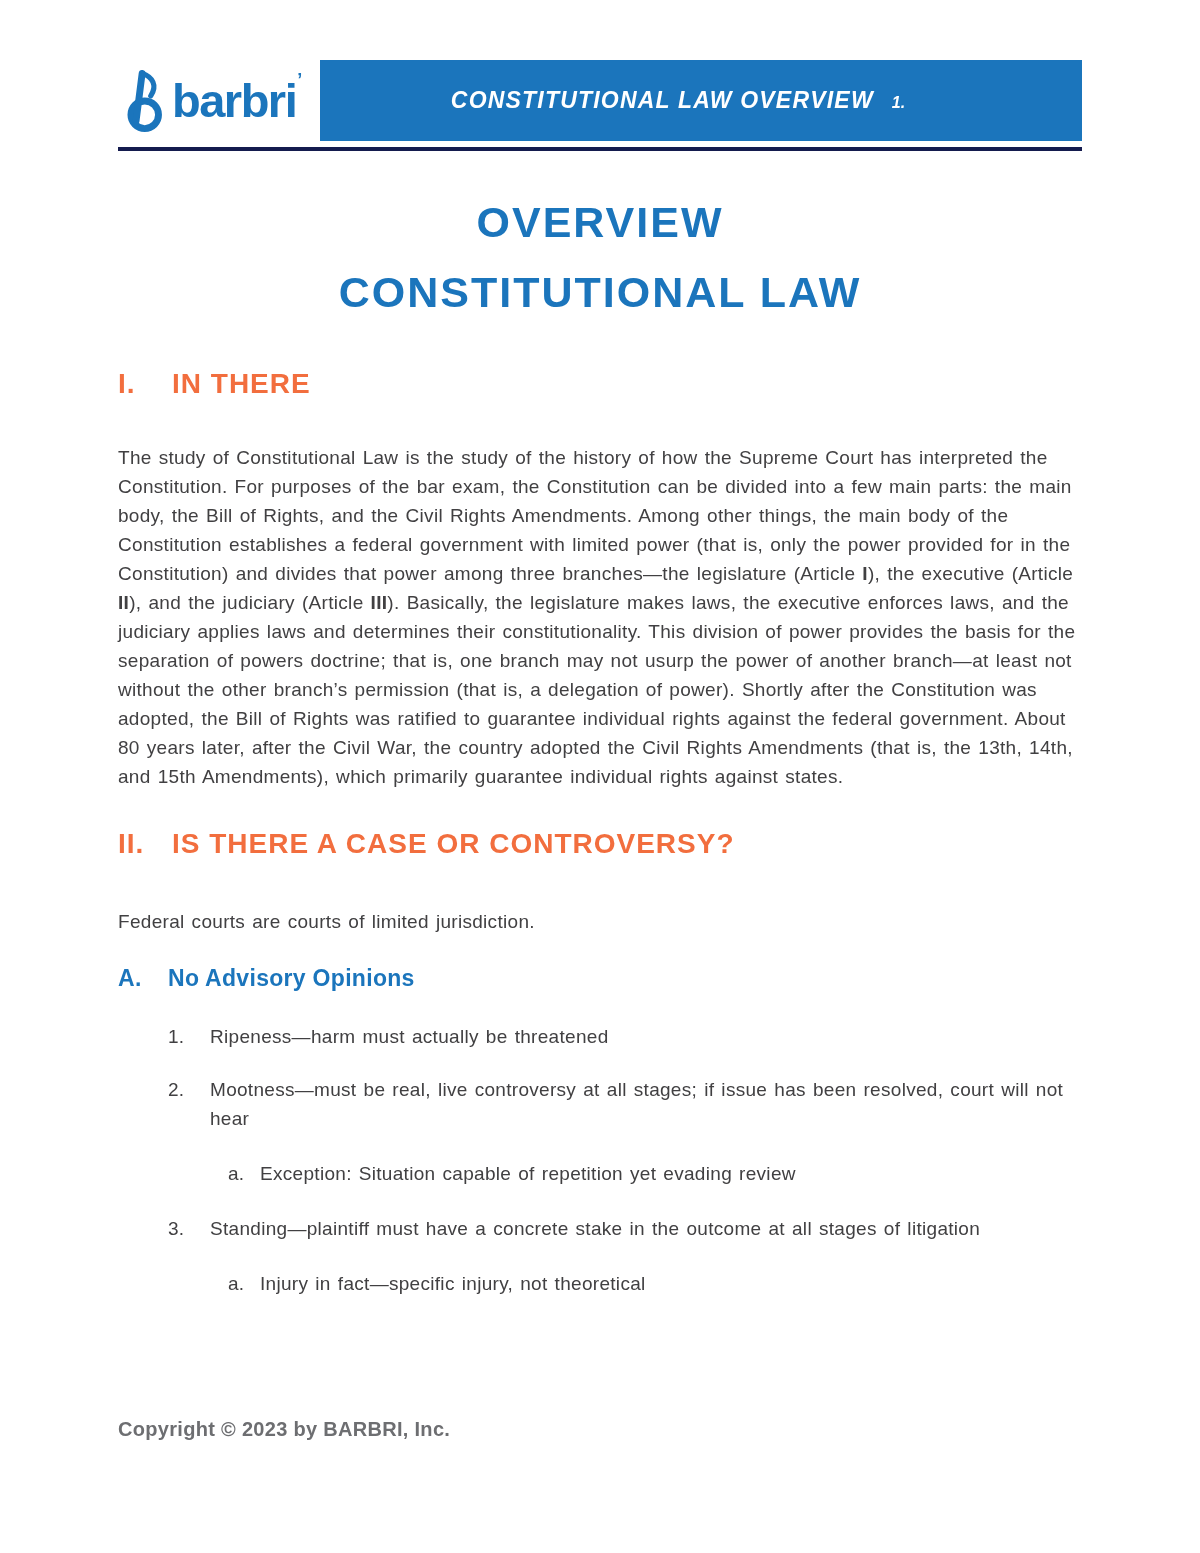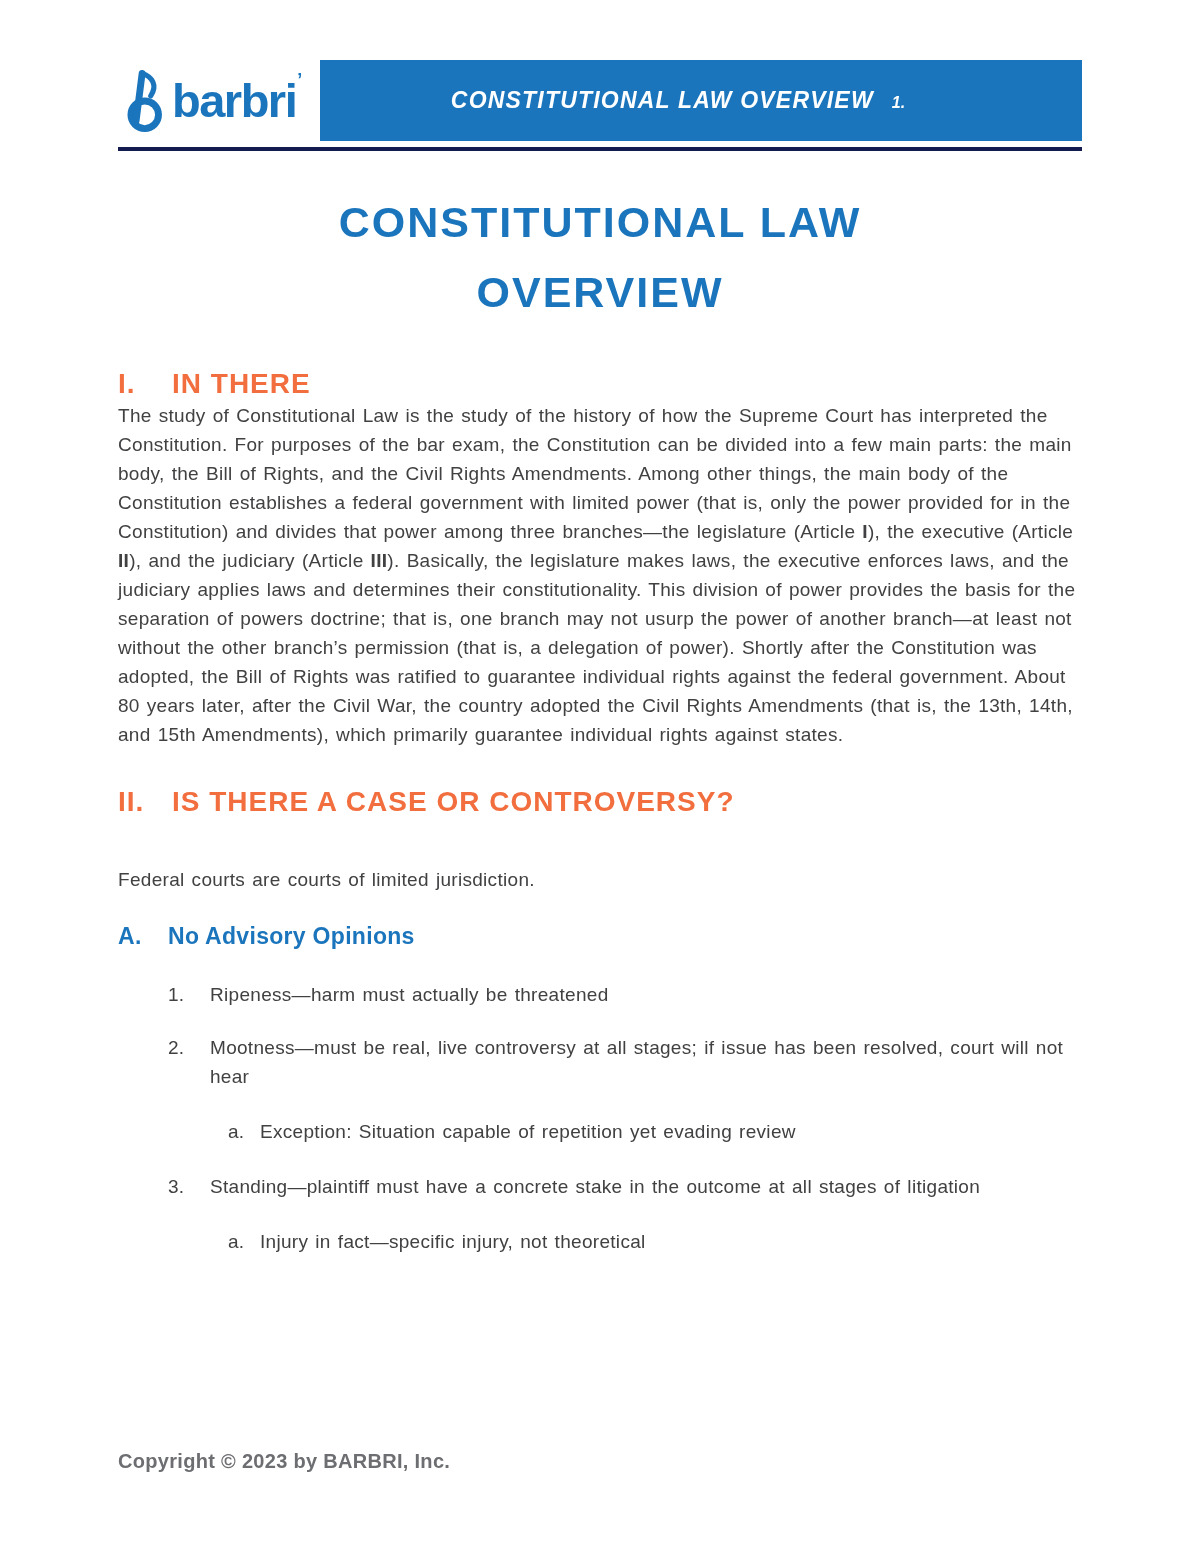--- a/index.html
+++ b/index.html
@@ -60,20 +60,21 @@
     display:flex; align-items:baseline;
     color:var(--accent-orange, #f26e3e);
     font-size:28px; font-weight:bold; letter-spacing:1px;
     line-height:34px;
   }
   .section-heading.first { margin-top:40px; }
   .section-heading.second { margin-top:36px; }
   .sec-num { width:54px; flex:0 0 auto; }
   
   .body-text {
+    margin-top:42px;
     font-size:19px; line-height:29px;
     letter-spacing:0.3px; word-spacing:1.5px;
     color:var(--body-text, #414042);
   }
   .body-text.intro { margin-top:46px; }
   
   .sub-heading {
     margin-top:28px;
     display:flex; align-items:baseline;
     color:var(--brand-blue, #1b75bc);
@@ -91,21 +92,21 @@
   .list-item.level-1 { padding-left:50px; }
   .list-item.level-1 .li-num { width:42px; flex:0 0 auto; }
   .list-item.level-2 { padding-left:110px; }
   .list-item.level-2 .li-num { width:32px; flex:0 0 auto; }
   .li-text { flex:1; }
   .mt-first { margin-top:30px; }
   .mt-item  { margin-top:24px; }
   .mt-sub   { margin-top:26px; }
   
   .footer {
-    position:absolute; left:118px; bottom:80px;
+    position:absolute; left:118px; bottom:112px;
     font-size:20px; font-weight:bold; letter-spacing:0.3px;
     color:var(--footer-gray, #6d6e71);
   }
 </style>
 </head>
 <body>
 
 <div class="page">
 
   <header class="header">
@@ -121,22 +122,22 @@
       <span class="logo-reg">’</span>
     </div>
     <div class="banner">
       <span class="banner-title">CONSTITUTIONAL LAW OVERVIEW</span>
       <span class="banner-page">1.</span>
     </div>
   </header>
   <div class="header-rule"></div>
 
   <h1 class="doc-title">
+    <span>OVERVIEW</span>
     <span>CONSTITUTIONAL LAW</span>
-    <span>OVERVIEW</span>
   </h1>
 
   <div class="section-heading first">
     <span class="sec-num">I.</span>
     <span class="sec-title">IN THERE</span>
   </div>
 
   <p class="body-text"><span>The study of Constitutional Law is the study of the history of how the Supreme Court has interpreted the Constitution. For purposes of the bar exam, the Constitution can be divided into a few main parts: the main body, the Bill of Rights, and the Civil Rights Amendments. Among other things, the main body of the Constitution establishes a federal government with limited power (that is, only the power provided for in the Constitution) and divides that power among three branches—the legislature (Article </span><span style="font-weight: bold;">I</span><span>), the executive (Article </span><span style="font-weight: bold;">II</span><span>), and the judiciary (Article </span><span style="font-weight: bold;">III</span><span>). Basically, the legislature makes laws, the executive enforces laws, and the judiciary applies laws and determines their constitutionality. This division of power provides the basis for the separation of powers doctrine; that is, one branch may not usurp the power of another branch—at least not without the other branch’s permission (that is, a delegation of power). Shortly after the Constitution was adopted, the Bill of Rights was ratified to guarantee individual rights against the federal government. About 80 years later, after the Civil War, the country adopted the Civil Rights Amendments (that is, the 13th, 14th, and 15th Amendments), which primarily guarantee individual rights against states.</span></p>
 
   <div class="section-heading second">

